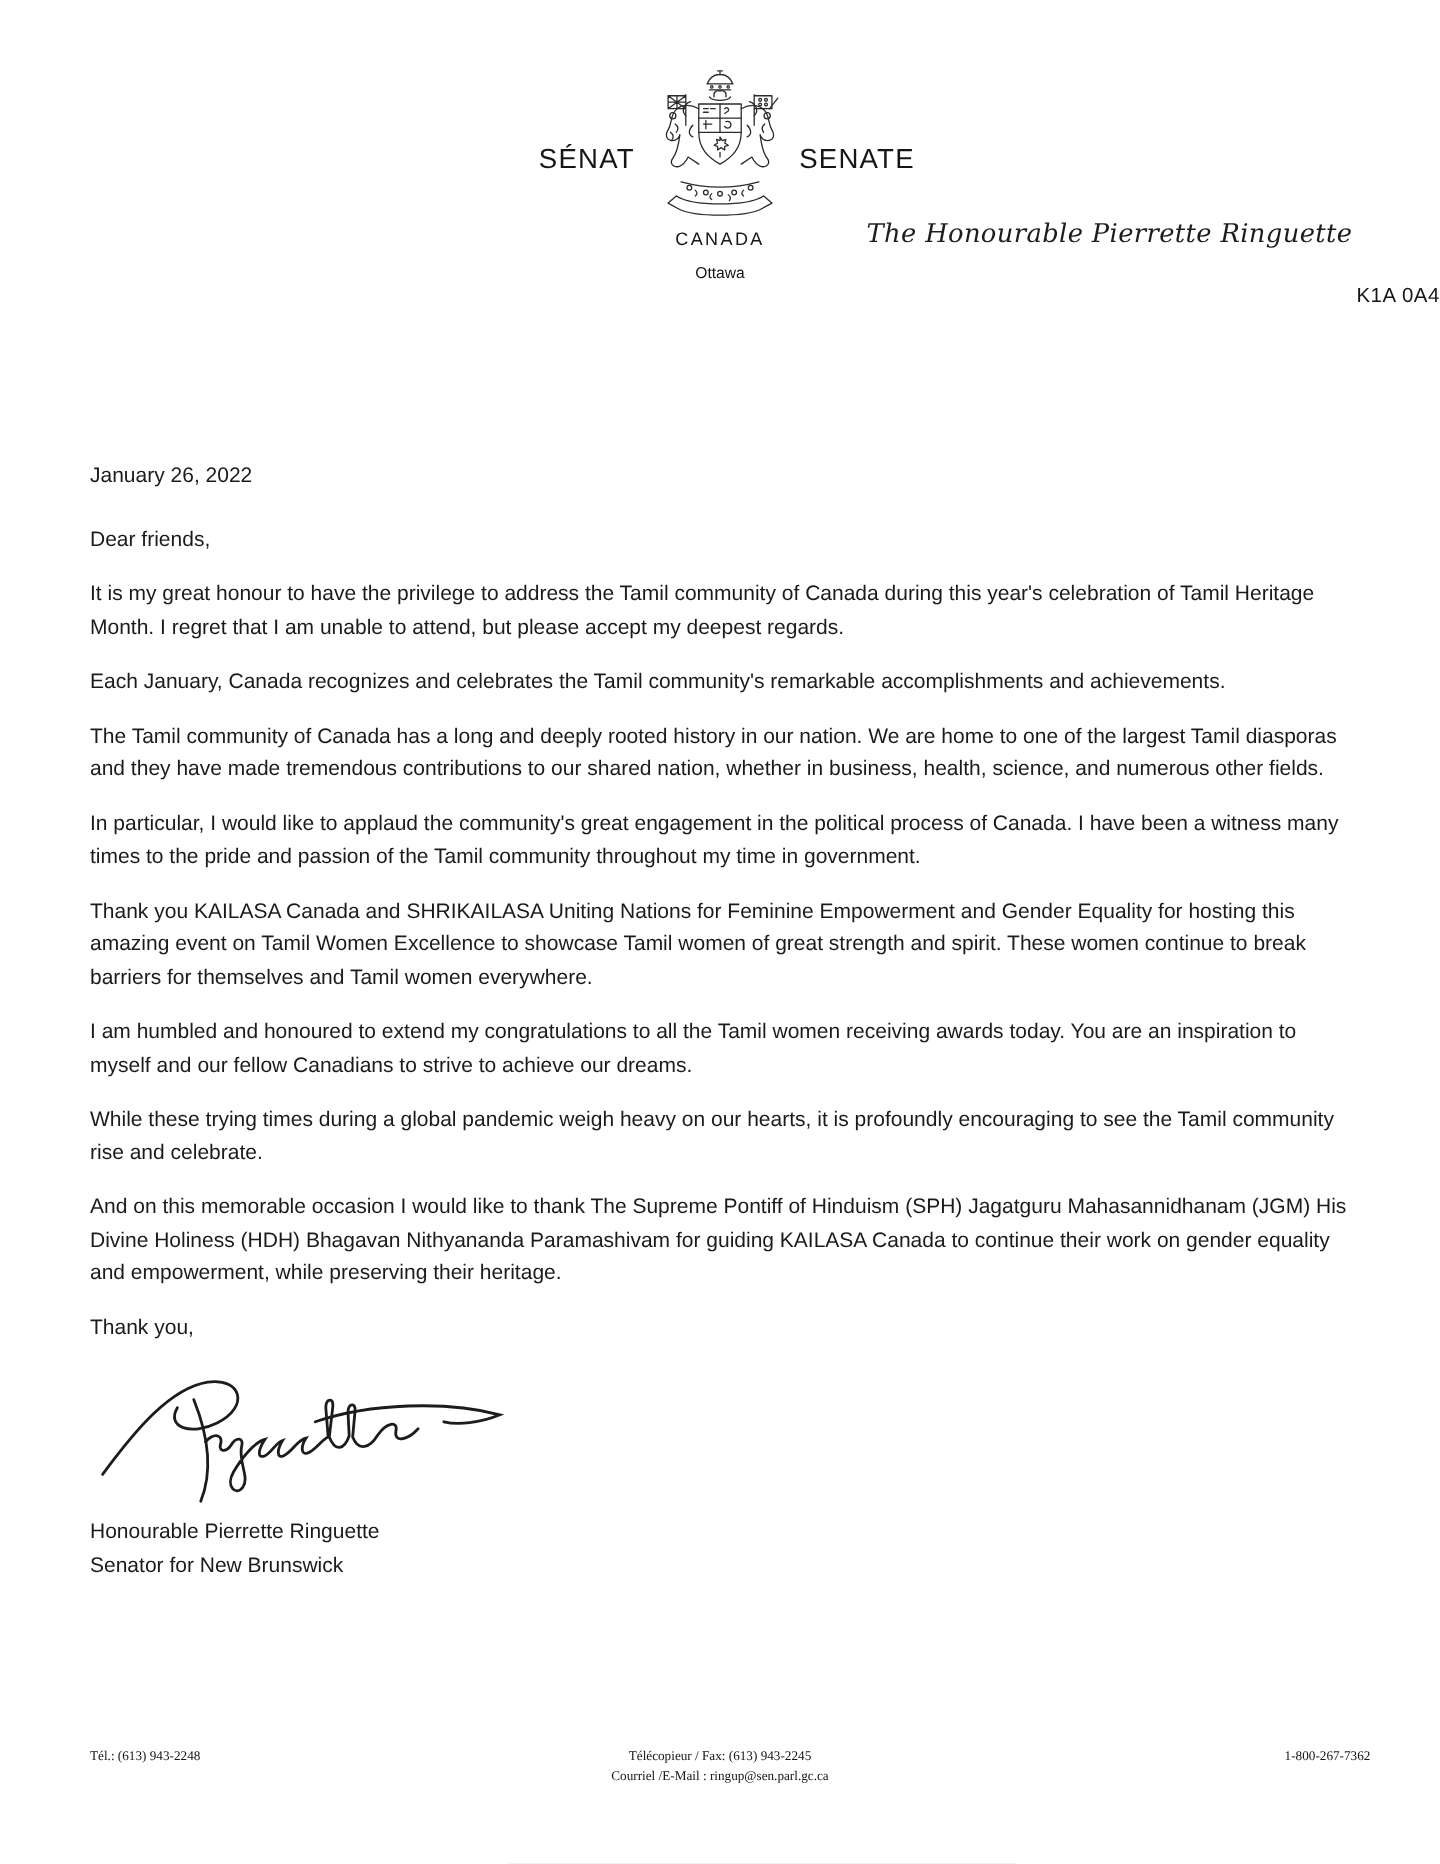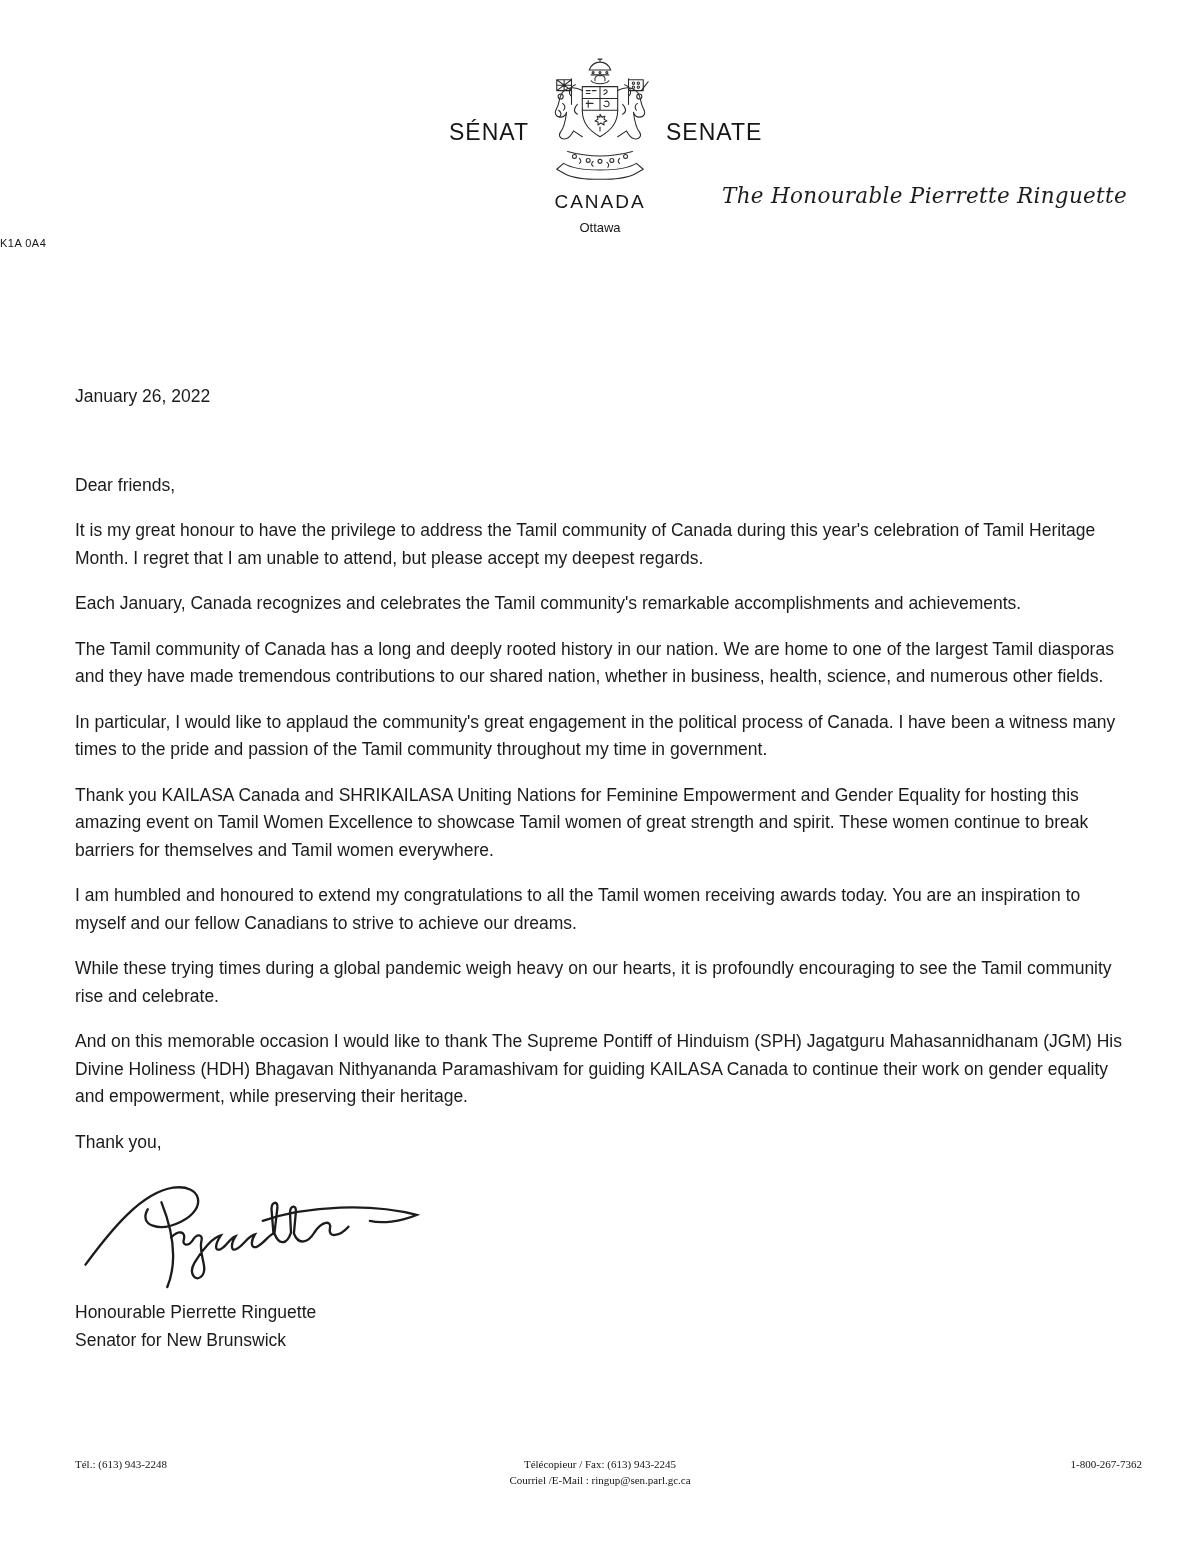--- a/index.html
+++ b/index.html
@@ -16,44 +16,44 @@
   .senat-label, .senate-label {
     position:absolute; top:119px;
     font-size:23px; letter-spacing:1px; color:#161616;
   }
   .senat-label  { left:449px; }
   .senate-label { left:666px; }
   .crest { position:absolute; left:542px; top:57px; width:116px; height:136px; }
   .crest svg { display:block; }
   .country-label {
     position:absolute; left:0; right:0; top:191px;
-    text-align:center; font-size:19px; letter-spacing:2px; color:#161616;
+    text-align:center; font-size:15px; letter-spacing:2px; color:#161616;
   }
   .city-label {
     position:absolute; left:0; right:0; top:220px;
     text-align:center; font-size:13px; color:#161616;
   }
   .postal-label {
     position:absolute; left:0; right:0; top:237px;
-    text-align:left; font-size:11px; letter-spacing:0.5px; color:#161616;
+    text-align:right; font-size:17px; letter-spacing:0.5px; color:#161616;
   }
   .name-script {
     position:absolute; top:183px;
     font-family:"DejaVu Serif", serif; font-style:italic;
     font-size:21.5px; color:#1d1d1d; letter-spacing:0.3px;
   }
   .name-fr { left:143px; }
   .name-en { left:722px; }
   
   .letter-body {
     position:absolute; left:75px; top:383px; width:1056px;
     font-size:17.5px; line-height:27.5px; color:#1b1b1b;
   }
   .letter-body p { margin:0 0 18px 0; }
-  p.date-line { margin-bottom:61px; }
+  p.date-line { margin-bottom:25px; }
   p.closing-line { margin-bottom:0; }
   .signature { margin:21px 0 10px 0; width:356px; height:112px; }
   .signer-block p { margin:0; }
   
   .footer-line {
     position:absolute; top:1458px;
     font-family:"Liberation Serif", serif; font-size:11px; color:#141414;
   }
   .footer-tel { left:75px; }
   .footer-center { left:300px; width:600px; text-align:center; }

